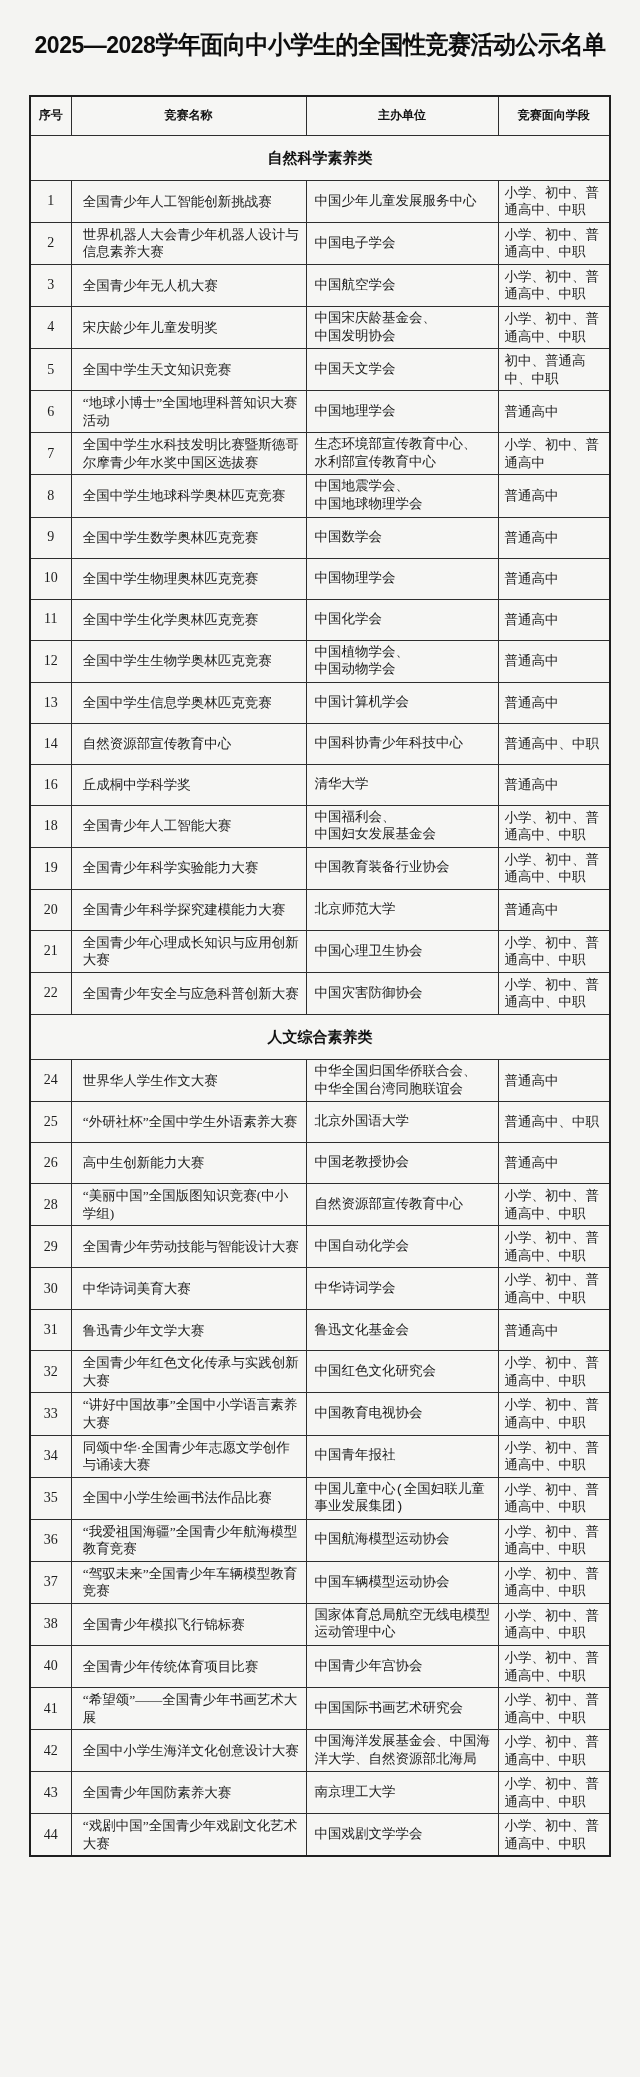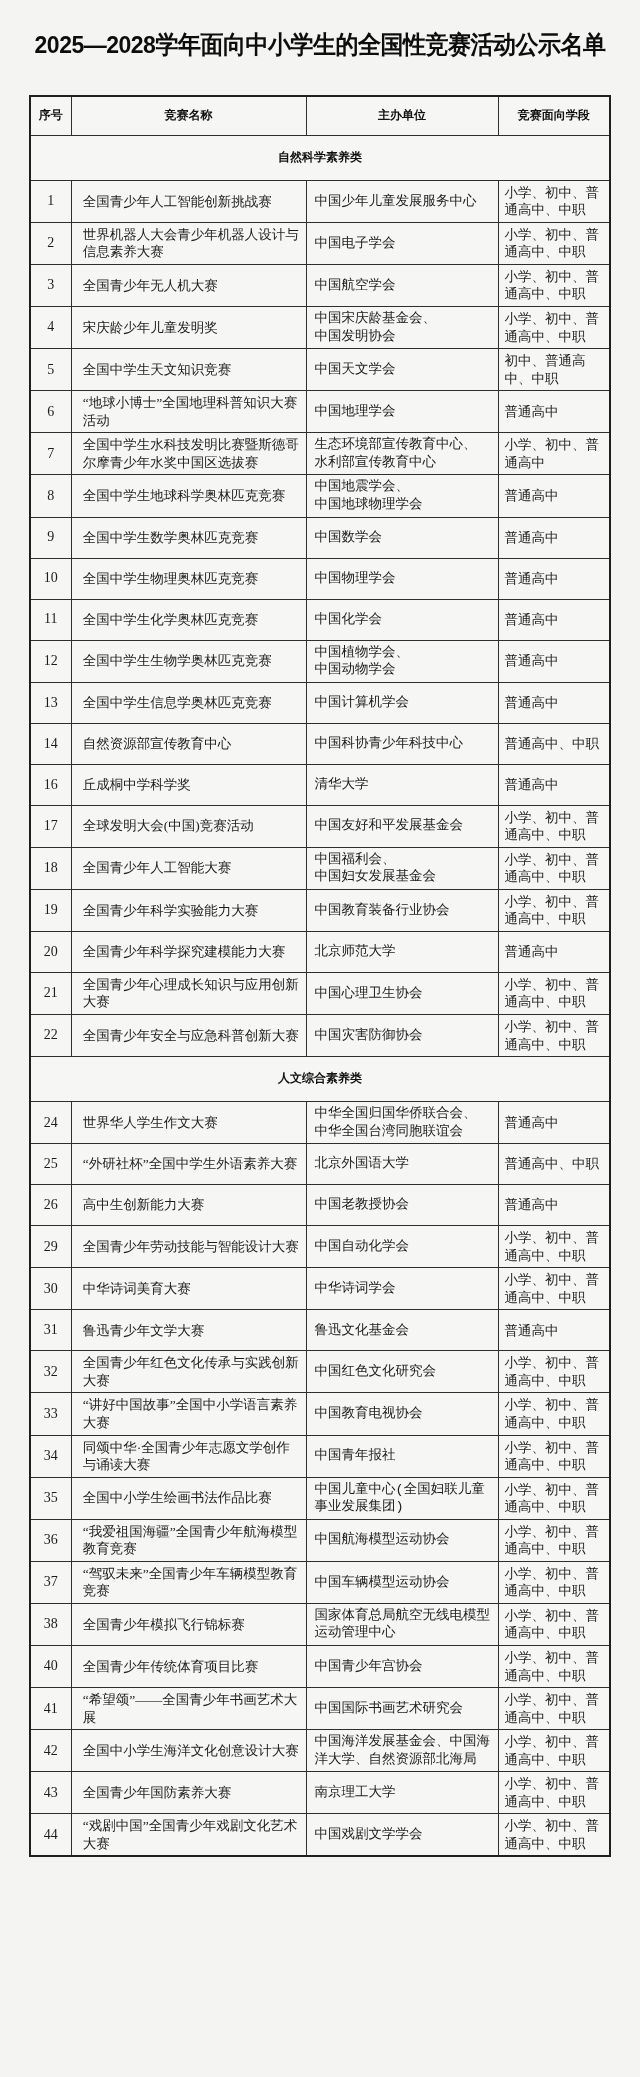--- a/index.html
+++ b/index.html
@@ -47,21 +47,21 @@
     font-family: "Liberation Sans", "DejaVu Sans", sans-serif;
     font-weight: bold;
     font-size: 12px;
     height: 32px;
     text-align: center;
     color: #111;
   }
   tr.section-row td {
     font-family: "Liberation Sans", "DejaVu Sans", sans-serif;
     font-weight: bold;
-    font-size: 12px;
+    font-size: 15px;
     text-align: center;
     height: 38px;
     color: #111;
   }
   td.idx {
     text-align: center;
     font-size: 14px;
     height: 34px;
   }
   td.name  { padding-left: 11px; padding-right: 6px; }
@@ -181,26 +181,20 @@
           <td class="org">中国科协青少年科技中心</td>
           <td class="stage">普通高中、中职</td>
         </tr>
         <tr>
           <td class="idx">16</td>
           <td class="name">丘成桐中学科学奖</td>
           <td class="org">清华大学</td>
           <td class="stage">普通高中</td>
         </tr>
         <tr>
-          <td class="idx">17</td>
-          <td class="name">全球发明大会(中国)竞赛活动</td>
-          <td class="org">中国友好和平发展基金会</td>
-          <td class="stage">小学、初中、普通高中、中职</td>
-        </tr>
-        <tr>
           <td class="idx">18</td>
           <td class="name">全国青少年人工智能大赛</td>
           <td class="org">中国福利会、
 中国妇女发展基金会</td>
           <td class="stage">小学、初中、普通高中、中职</td>
         </tr>
         <tr>
           <td class="idx">19</td>
           <td class="name">全国青少年科学实验能力大赛</td>
           <td class="org">中国教育装备行业协会</td>
@@ -238,20 +232,26 @@
           <td class="idx">25</td>
           <td class="name">“外研社杯”全国中学生外语素养大赛</td>
           <td class="org">北京外国语大学</td>
           <td class="stage">普通高中、中职</td>
         </tr>
         <tr>
           <td class="idx">26</td>
           <td class="name">高中生创新能力大赛</td>
           <td class="org">中国老教授协会</td>
           <td class="stage">普通高中</td>
+        </tr>
+        <tr>
+          <td class="idx">28</td>
+          <td class="name">“美丽中国”全国版图知识竞赛(中小学组)</td>
+          <td class="org">自然资源部宣传教育中心</td>
+          <td class="stage">小学、初中、普通高中、中职</td>
         </tr>
         <tr>
           <td class="idx">29</td>
           <td class="name">全国青少年劳动技能与智能设计大赛</td>
           <td class="org">中国自动化学会</td>
           <td class="stage">小学、初中、普通高中、中职</td>
         </tr>
         <tr>
           <td class="idx">30</td>
           <td class="name">中华诗词美育大赛</td>

